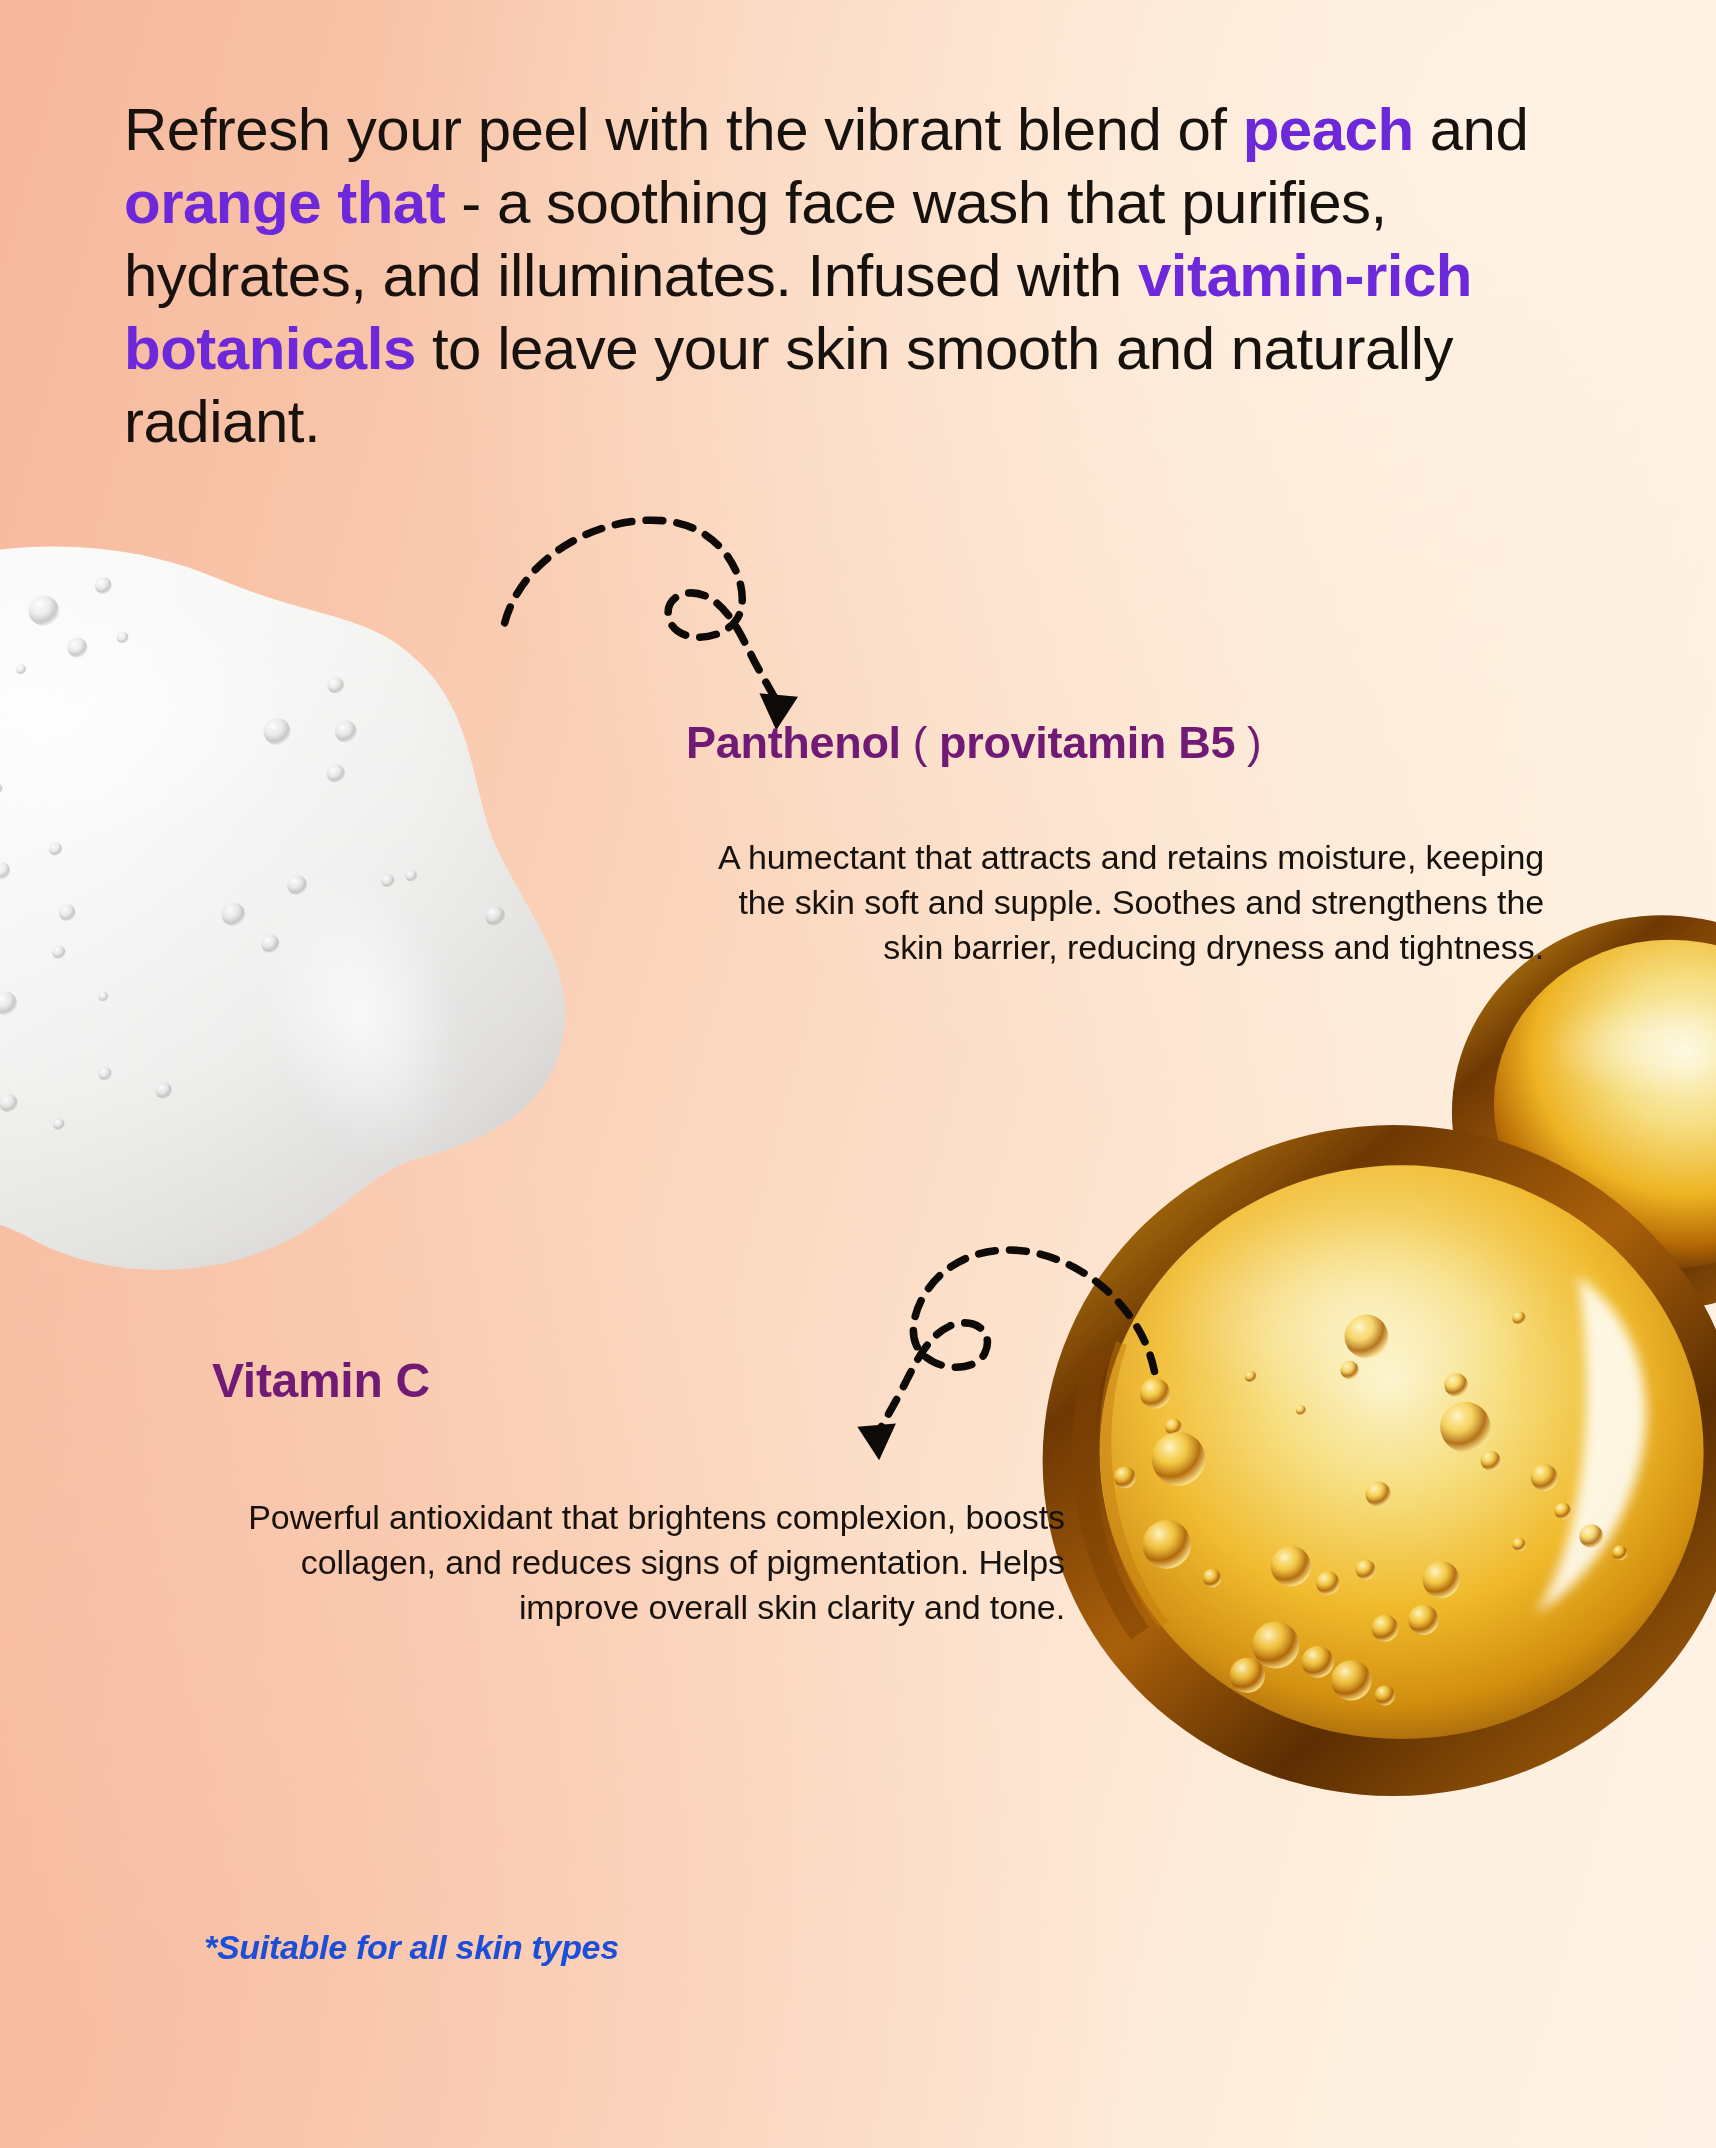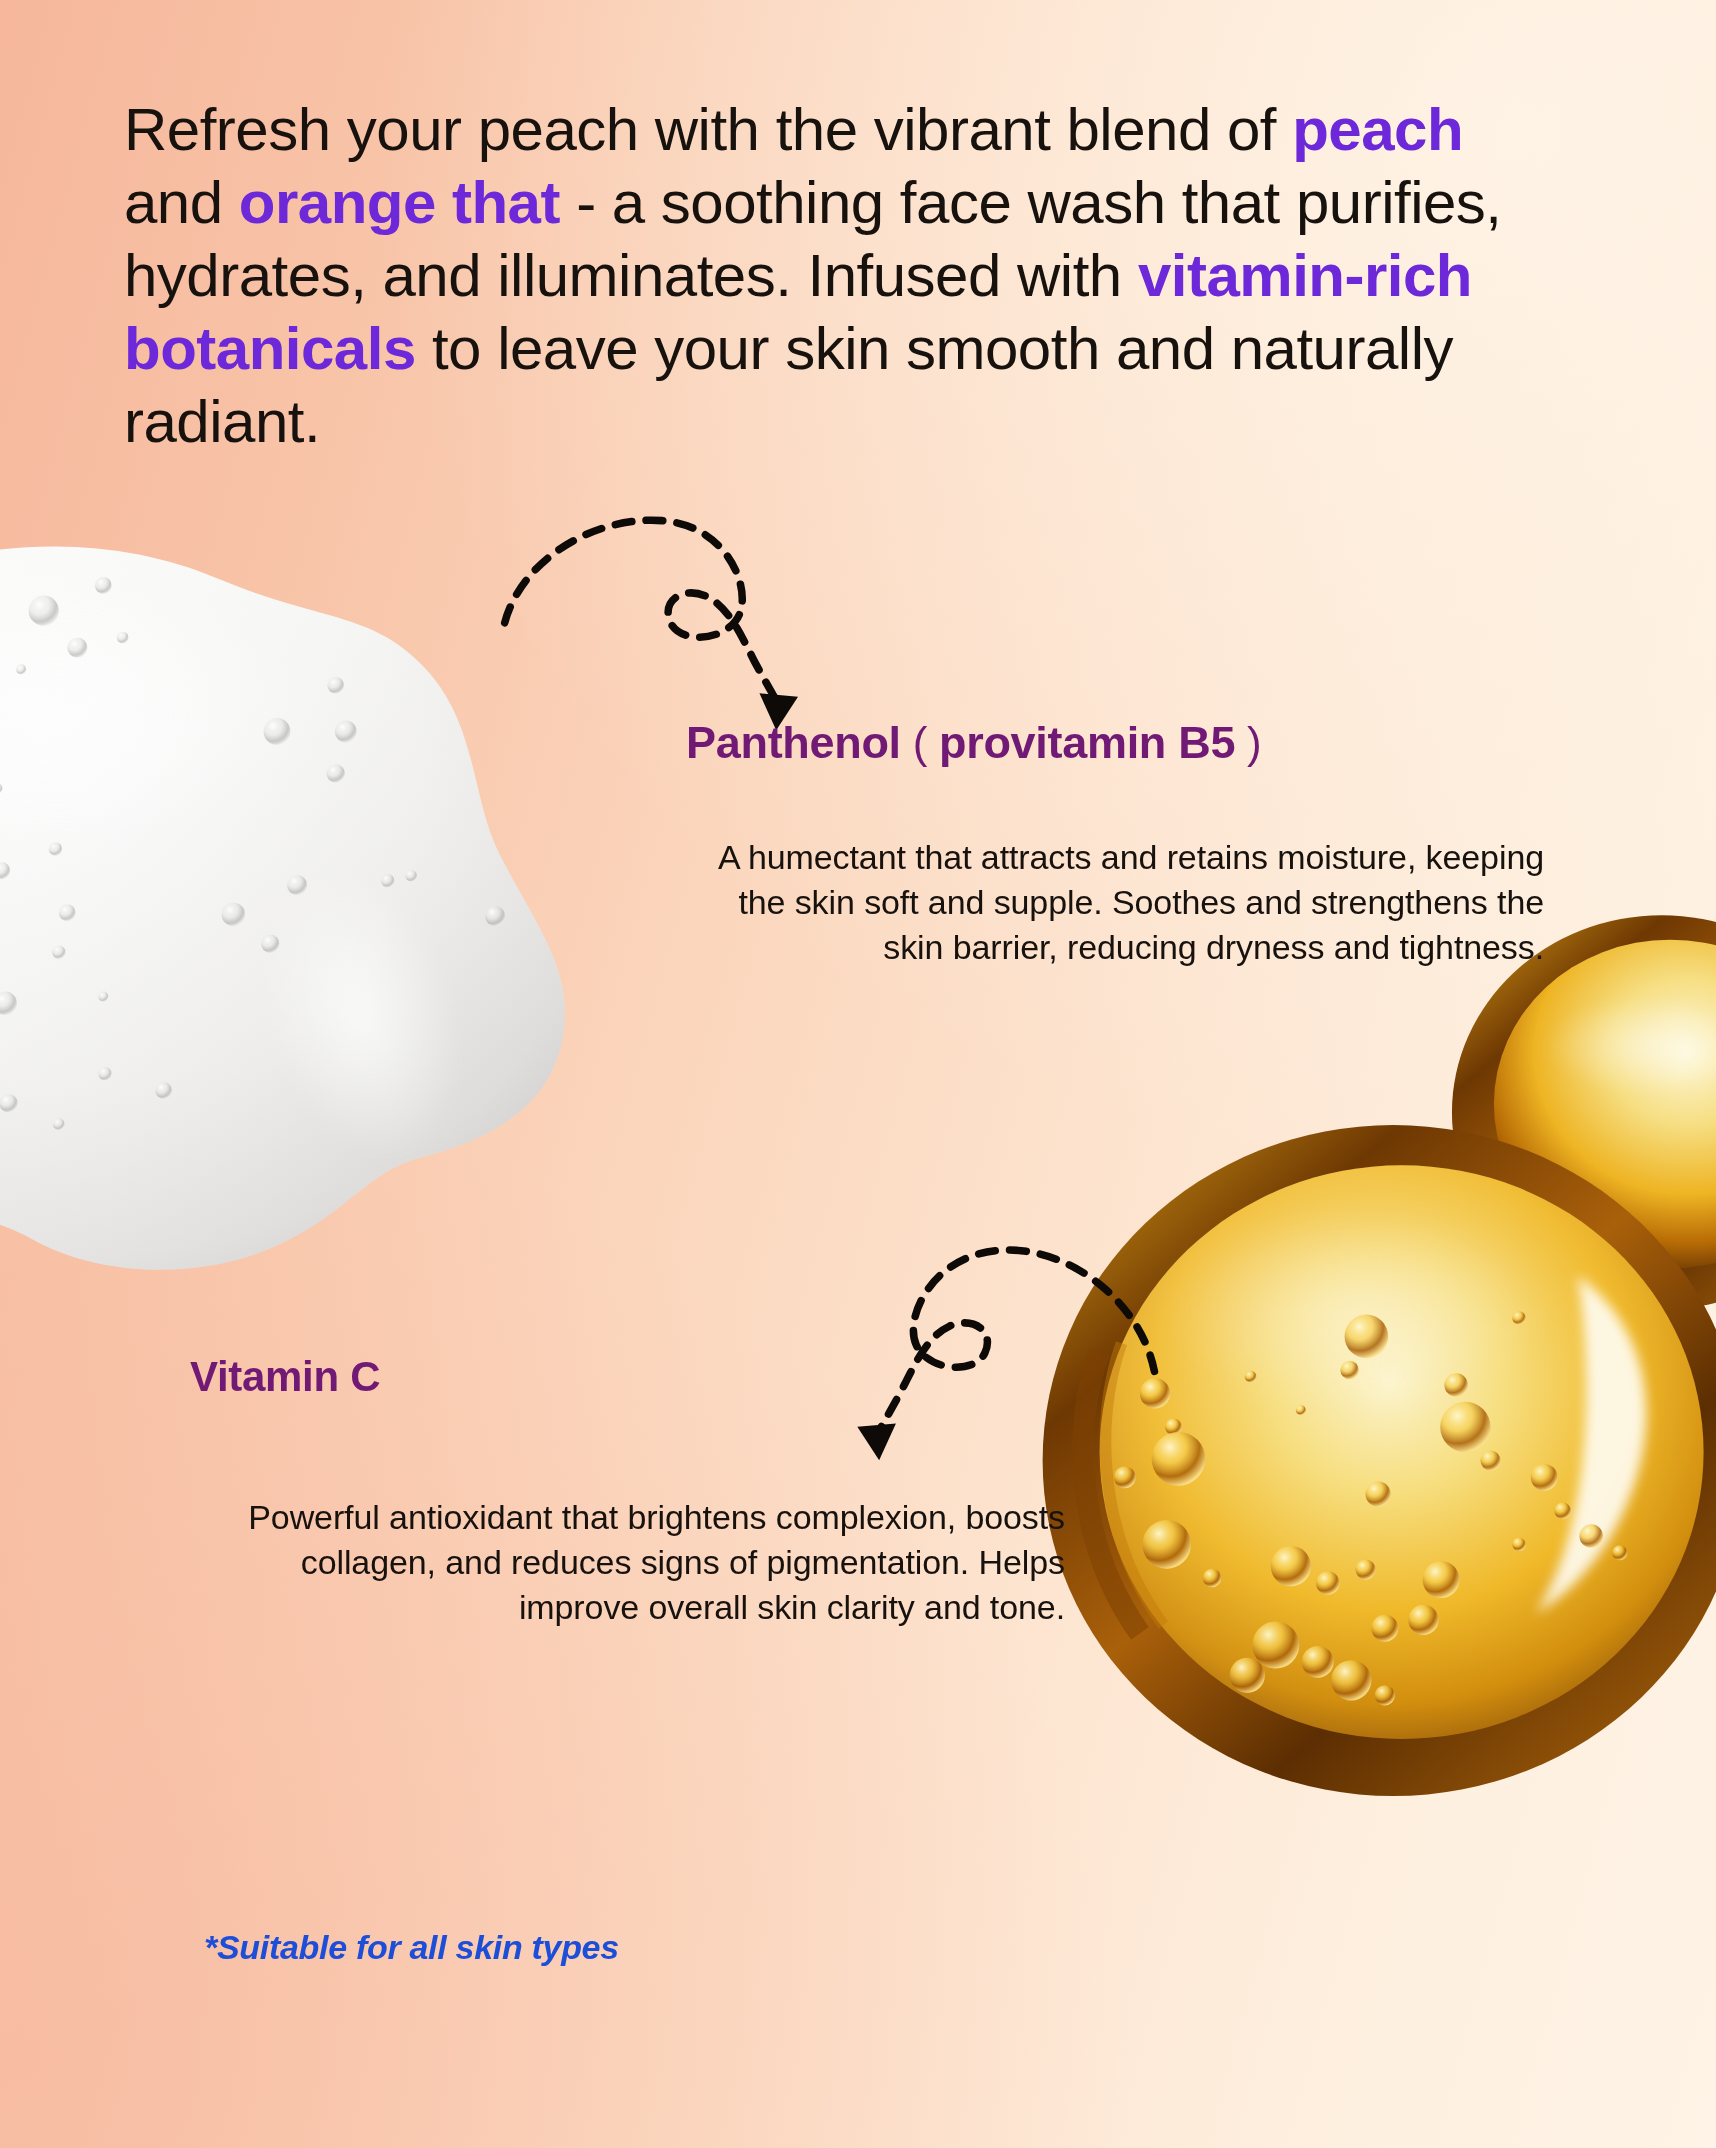--- a/index.html
+++ b/index.html
@@ -58,21 +58,21 @@
     line-height:1.33;
     font-weight:400;
     letter-spacing:-0.1px;
     text-align:right;
   }
 
   #panthenol-title { left:686px; top:717px; font-size:45px; }
   #panthenol-title .paren { font-weight:400; font-size:44px; }
   #panthenol-body  { left:688px; top:835px; width:856px; }
 
-  #vitc-title { left:190px; top:1353px; font-size:42px; }
+  #vitc-title { left:212px; top:1353px; font-size:48px; }
   #vitc-body  { left:204px; top:1495px; width:847px;margin-left:14px; }
 
   #footnote {
     position:absolute;
     left:204px; top:1928px;
     font-size:34px;
     font-weight:700;
     font-style:italic;
     letter-spacing:-0.3px;
     color:#1d4ed8;
@@ -321,21 +321,21 @@
                C 368 96, 282 26, 196 34
                C 118 42, 86 114, 100 146
                C 114 178, 170 182, 182 156
                C 194 130, 168 112, 140 124
                C 114 136, 100 166, 82 202
                C 70 224, 62 238, 54 252"></path>
     </g>
     <path d="M 76 240 L 30 244 L 56 284 Z" fill="#0D0A07"></path>
   </svg>
 
-  <h1 id="headline"><span>Refresh your peach with the vibrant blend of </span><span class="hl">peach</span><span> and </span><span class="hl">orange that</span><span> - a soothing face wash that purifies, hydrates, and illuminates. Infused with </span><span class="hl">vitamin-rich botanicals</span><span> to leave your skin smooth and naturally radiant.</span></h1>
+  <h1 id="headline"><span>Refresh your peel with the vibrant blend of </span><span class="hl">peach</span><span> and </span><span class="hl">orange that</span><span> - a soothing face wash that purifies, hydrates, and illuminates. Infused with </span><span class="hl">vitamin-rich botanicals</span><span> to leave your skin smooth and naturally radiant.</span></h1>
 
   <h2 class="ing-title" id="panthenol-title"><span>Panthenol</span><span class="paren"> ( </span><span>provitamin B5</span><span class="paren"> )</span></h2>
   <p class="ing-body" id="panthenol-body">A humectant that attracts and retains moisture, keeping the skin soft and supple. Soothes and strengthens the skin barrier, reducing dryness and tightness.</p>
 
   <h2 class="ing-title" id="vitc-title">Vitamin C</h2>
   <p class="ing-body" id="vitc-body">Powerful antioxidant that brightens complexion, boosts collagen, and reduces signs of pigmentation. Helps improve overall skin clarity and tone.</p>
 
   <p id="footnote">*Suitable for all skin types</p>
 
 </div>

